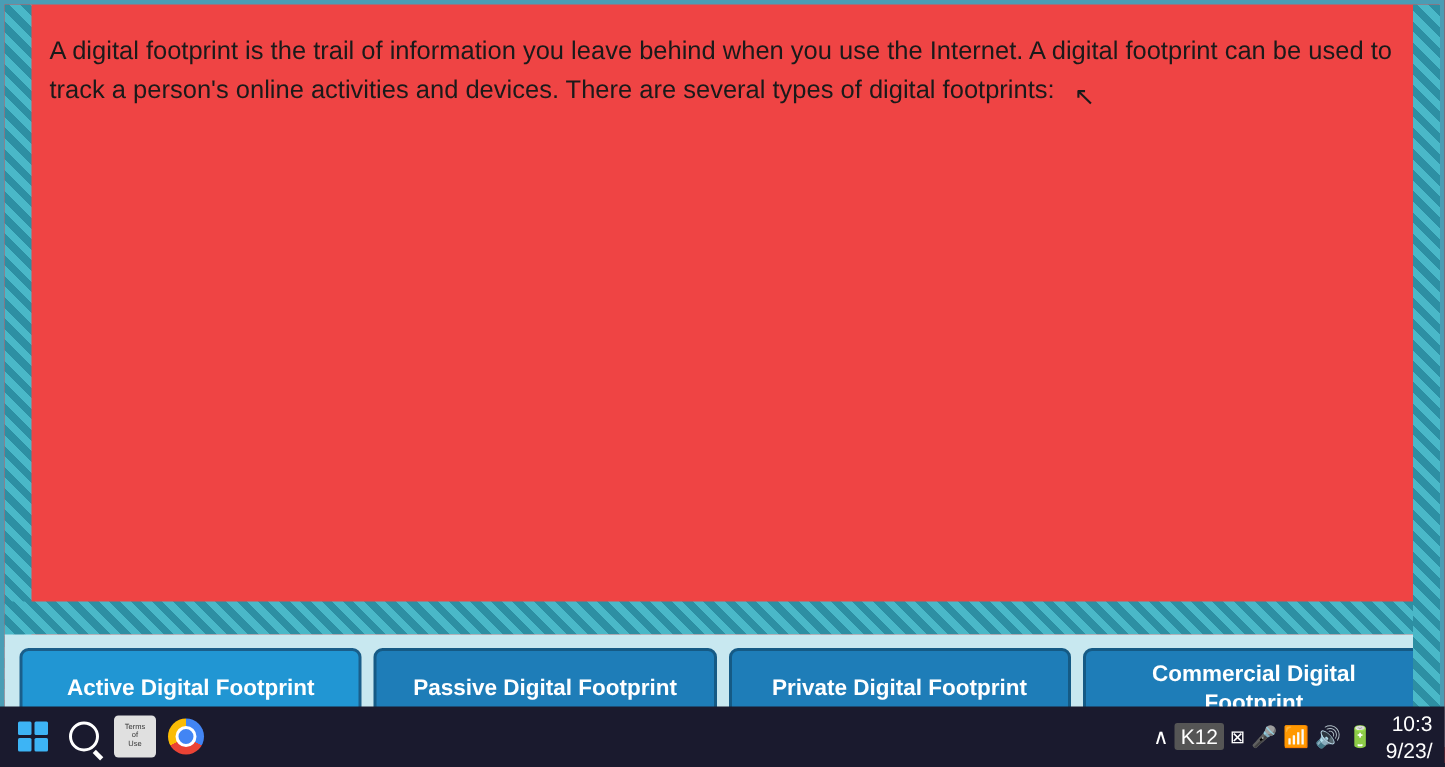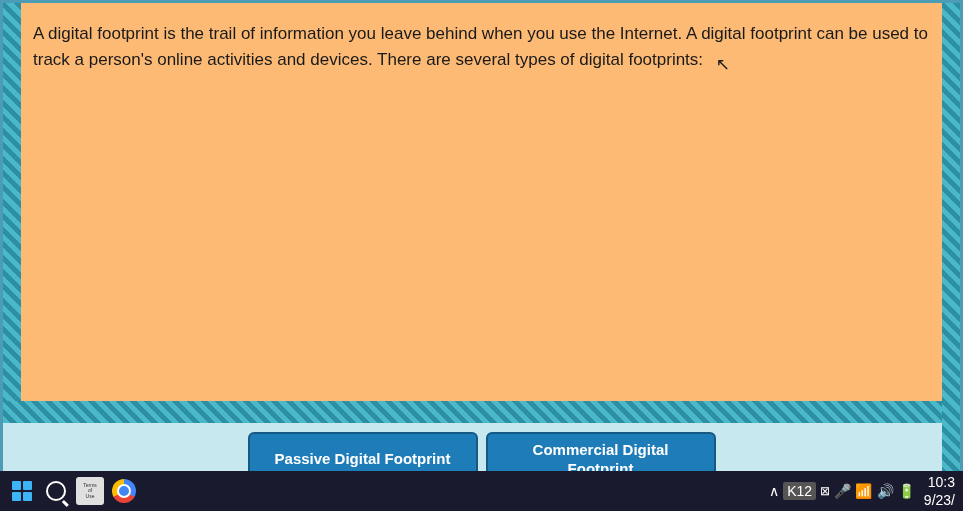--- a/index.html
+++ b/index.html
@@ -10,21 +10,21 @@
       overflow: hidden;
       background: #1a1a2e;
       font-family: Arial, sans-serif;
       position: relative;
     }
 
     
     .main-area {
       width: 963px;
       height: 498px;
-      background: #fdba74;
+      background: #ef4444;
       position: relative;
       border: 3px solid #4a9db5;
       overflow: hidden;
     }
 
     
     .main-area::after {
       content: '';
       position: absolute;
       right: 0;
@@ -282,22 +282,28 @@
 
 <div class="main-area">
   <div class="content-text">
     <span>A digital footprint is the trail of information you leave behind when you use the Internet. A digital footprint can be used to track a person's online activities and devices. There are several types of digital footprints:</span>
     <span class="cursor-indicator">↖</span>
   </div>
 
   <div class="bottom-strip"></div>
 
   <div class="buttons-container">
+    <div class="nav-btn btn-active">
+      <span>Active Digital Footprint</span>
+    </div>
     <div class="nav-btn btn-passive">
       <span>Passive Digital Footprint</span>
+    </div>
+    <div class="nav-btn btn-private">
+      <span>Private Digital Footprint</span>
     </div>
     <div class="nav-btn btn-commercial">
       <span>Commercial Digital Footprint</span>
     </div>
   </div>
 </div>
 
 <div class="taskbar">
   <div class="taskbar-left">
     <div class="taskbar-icon">

